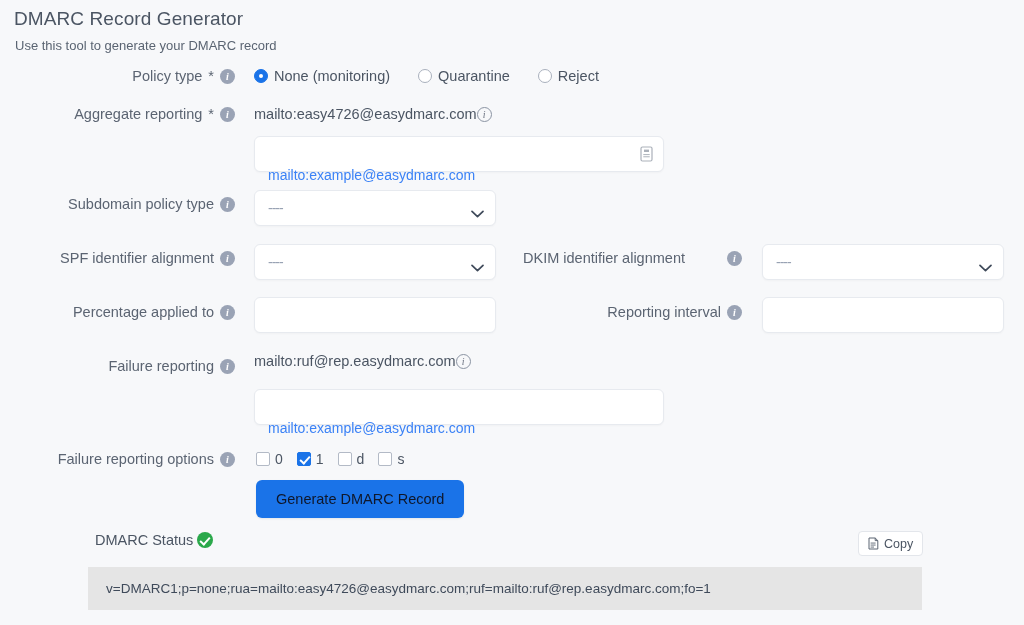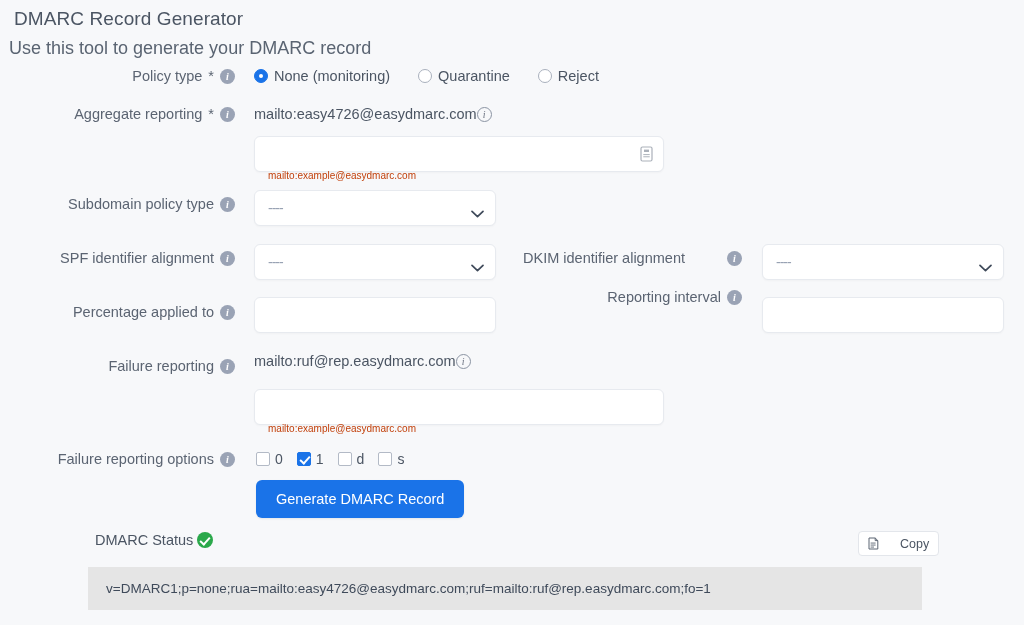--- a/index.html
+++ b/index.html
@@ -14,22 +14,22 @@
   }
 
   .page { position: relative; width: 1024px; height: 625px; }
 
   
   .hdr-title {
     position: absolute; left: 14px; top: 8px;
     font-size: 19px; color: #4b5563; font-weight: 400; letter-spacing: .1px;
   }
   .hdr-sub {
-    position: absolute; left: 9px; top: 38px;
-    font-size: 18px; color: #5a6472;
+    position: absolute; left: 15px; top: 38px;
+    font-size: 13px; color: #5a6472;
   }
 
   
   .row { position: absolute; display: flex; align-items: center; }
   .label {
     font-size: 14.5px; color: #5b6472; text-align: right;
     white-space: nowrap; display: flex; align-items: center;
     justify-content: flex-end; gap: 6px;
   }
   .label .star { color: #5b6472; }
@@ -69,21 +69,21 @@
     font-size: 14.5px; color: #4b5563; white-space: nowrap;
   }
 
   
   .txt {
     background: #ffffff; border: 1px solid #e7eaef; border-radius: 6px;
     height: 36px; display: flex; align-items: center;
     padding: 0 10px 0 13px; font-size: 14px;
     box-shadow: 0 1px 2px rgba(16,24,40,.03);
   }
-  .txt .ph { color: #c2410c; font-size: 10px; flex: 1 1 auto; margin-top: 42px; }
+  .txt .ph { color: #3b82f6; font-size: 14px; flex: 1 1 auto; margin-top: 42px; }
   .txt .val { color: #374151; font-size: 14px; flex: 1 1 auto; }
 
   .doc-icon { width: 13px; height: 16px; flex: 0 0 auto; opacity: .75; }
 
   
   .sel {
     background: #ffffff; border: 1px solid #e7eaef; border-radius: 6px;
     height: 36px; display: flex; align-items: center;
     justify-content: space-between; padding: 0 11px 0 13px;
     box-shadow: 0 1px 2px rgba(16,24,40,.03);
@@ -105,21 +105,21 @@
   .cb-box.on { background: #1a73e8; border-color: #1a73e8; }
   .cb-box.on::after {
     content: ""; position: absolute; left: 4px; top: 1px;
     width: 4px; height: 8px; border: solid #fff;
     border-width: 0 2px 2px 0; transform: rotate(42deg);
   }
   .cb-label { font-size: 14px; color: #4b5563; }
 
   
   .btn-primary {
-    background: #1a73e8; color: #ffffff; border: none; border-radius: 6px;
+    background: #1a73e8; color: #0f172a; border: none; border-radius: 6px;
     height: 38px; padding: 0 20px; font-size: 14.5px;
     font-family: "Liberation Sans", sans-serif; cursor: pointer;
     display: flex; align-items: center; justify-content: center;
     box-shadow: 0 1px 2px rgba(16,24,40,.08);
   }
 
   
   .status-label { font-size: 14.5px; color: #4b5563; }
   .check-badge {
     width: 16px; height: 16px; border-radius: 50%;
@@ -128,21 +128,21 @@
   }
   .check-badge::after {
     content: ""; position: absolute; left: 5px; top: 3px;
     width: 4px; height: 8px; border: solid #fff;
     border-width: 0 2px 2px 0; transform: rotate(42deg);
   }
 
   .btn-copy {
     background: #ffffff; border: 1px solid #e3e6eb; border-radius: 4px;
     height: 25px; padding: 0 9px; display: flex; align-items: center;
-    gap: 21px; font-size: 12.5px; color: #4b5563; cursor: pointer;
+    gap: 5px; font-size: 12.5px; color: #4b5563; cursor: pointer;
     font-family: "Liberation Sans", sans-serif;
   }
   .copy-ico { width: 11px; height: 13px; flex: 0 0 auto; }
 
   
   .result {
     position: absolute; left: 88px; top: 567px; width: 834px; height: 43px;
     background: #e5e5e5; display: flex; align-items: center;
     padding-left: 18px;
     font-size: 13.5px; color: #3f4a5a;
@@ -256,21 +256,21 @@
   <div class="row" style="left:45px; top:304px; width:190px;">
     <div class="label" style="width:190px;">
       <span>Percentage applied to</span>
       <span class="info-filled">i</span>
     </div>
   </div>
   <div class="txt plain" style="position:absolute; left:254px; top:297px; width:242px;">
     <span class="val"></span>
   </div>
 
-  <div class="row" style="left:534px; top:289px; width:208px;">
+  <div class="row" style="left:534px; top:304px; width:208px;">
     <div class="label" style="width:208px;">
       <span>Reporting interval</span>
       <span class="info-filled">i</span>
     </div>
   </div>
   <div class="txt plain" style="position:absolute; left:762px; top:297px; width:242px;">
     <span class="val"></span>
   </div>
 
   <div class="row" style="left:45px; top:358px; width:190px;">

